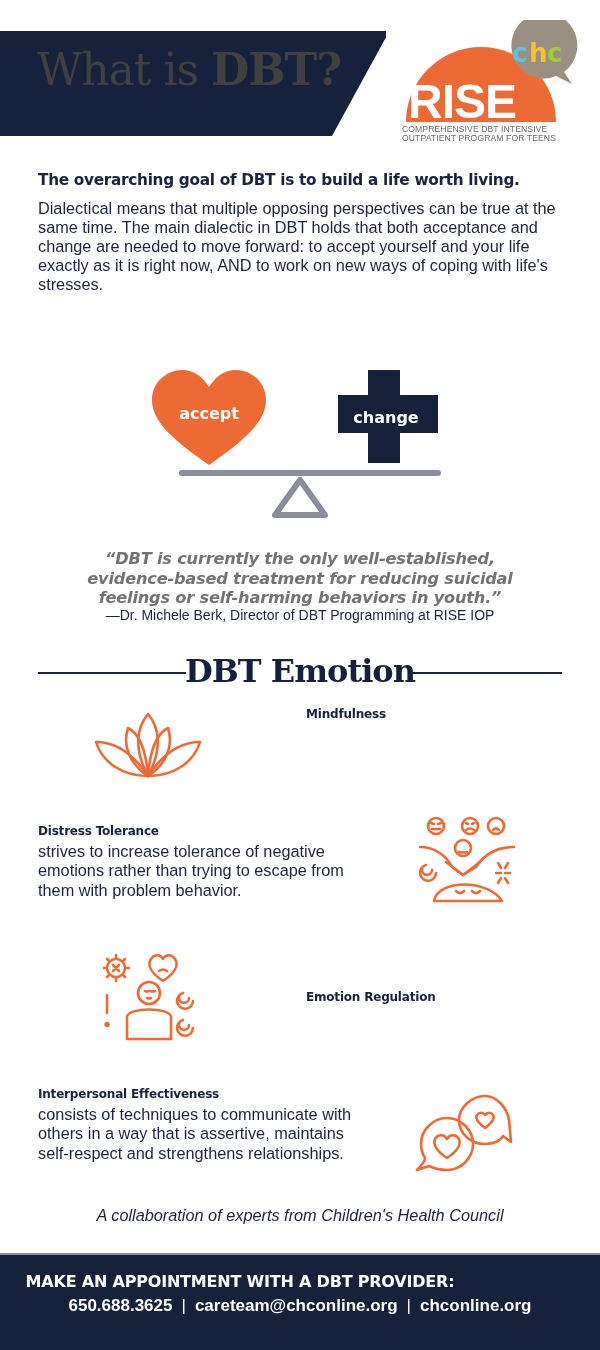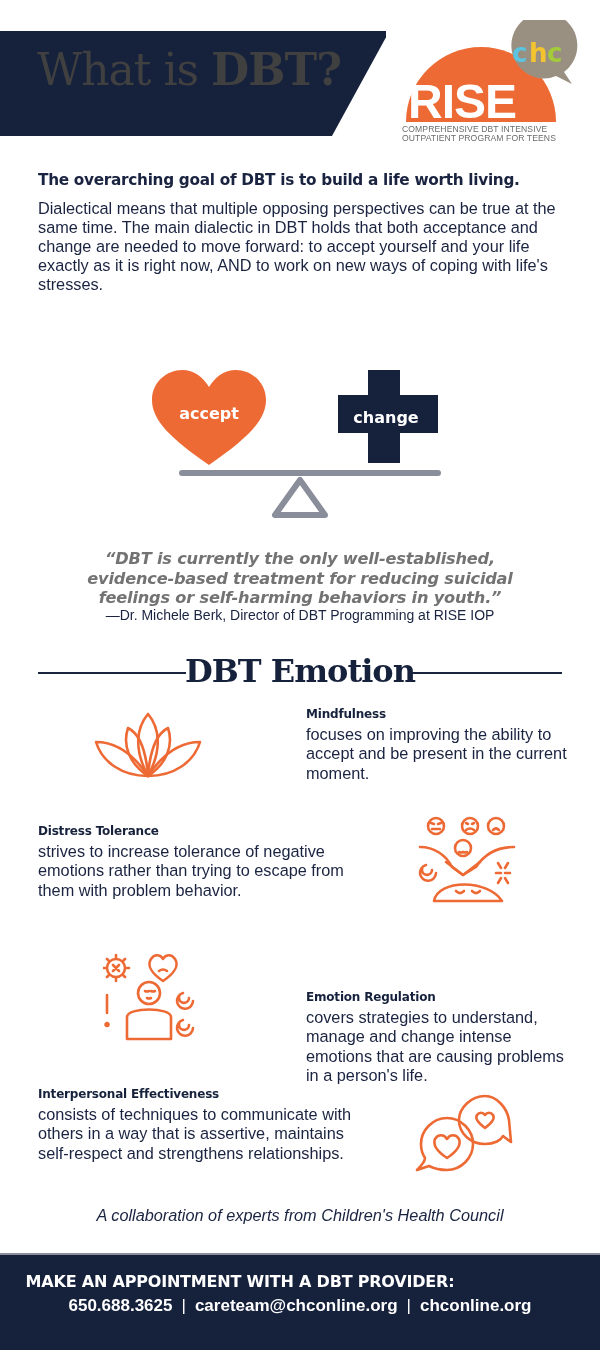--- a/index.html
+++ b/index.html
@@ -122,21 +122,20 @@
 
 <svg class="icon-svg" style="left:88px; top:710px; width:120px; height:75px" viewBox="0 0 120 75">
   <path d="M60 4 C 48 18, 46 40, 60 66 C 74 40, 72 18, 60 4 Z"></path>
   <path d="M60 66 C 42 54, 34 36, 40 18 C 52 24, 58 40, 60 66"></path>
   <path d="M60 66 C 78 54, 86 36, 80 18 C 68 24, 62 40, 60 66"></path>
   <path d="M60 66 C 34 66, 14 52, 8 32 C 26 32, 44 42, 60 66"></path>
   <path d="M60 66 C 86 66, 106 52, 112 32 C 94 32, 76 42, 60 66"></path>
 </svg>
 <div class="module" style="left:306px; top:704px; width:265px;">
   <div class="module-title">Mindfulness</div>
-  <div class="module-desc">focuses on improving the ability to accept and be present in the current moment.</div>
 </div>
 
 <div class="module" style="left:38px; top:821px; width:325px;">
   <div class="module-title">Distress Tolerance</div>
   <div class="module-desc">strives to increase tolerance of negative emotions rather than trying to escape from them with problem behavior.</div>
 </div>
 <svg class="icon-svg" style="left:418px; top:815px; width:100px; height:90px" viewBox="0 0 100 90">
   <circle cx="18" cy="11" r="8"></circle>
     <path d="M14 14 h8 M13 8 l3 1 M23 8 l-3 1"></path>
   <circle cx="52" cy="11" r="8"></circle>
@@ -161,21 +160,20 @@
   <path d="M56 18 q4 -3 8 0"></path>
   <path d="M4 42 v18 M4 70 a 1.5 1.5 0 1 0 0.1 0"></path>
   <circle cx="46" cy="40" r="11"></circle>
   <path d="M42 38 q2 1 4 0 M48 38 q2 1 4 0 M44 45 q2 1 4 0"></path>
   <path d="M24 86 v-22 C 24 54, 68 54, 68 64 v22 Z"></path>
   <path d="M86 45 a 5 5 0 1 1 -6 -5 a 8 8 0 1 0 10 8"></path>
   <path d="M86 72 a 5 5 0 1 1 -6 -5 a 8 8 0 1 0 10 8"></path>
 </svg>
 <div class="module" style="left:306px; top:987px; width:265px;">
   <div class="module-title">Emotion Regulation</div>
-  <div class="module-desc">covers strategies to understand, manage and change intense emotions that are causing problems in a person's life.</div>
 </div>
 
 <div class="module" style="left:38px; top:1084px; width:325px;">
   <div class="module-title">Interpersonal Effectiveness</div>
   <div class="module-desc">consists of techniques to communicate with others in a way that is assertive, maintains self-respect and strengthens relationships.</div>
 </div>
 <svg class="icon-svg" style="left:413px; top:1088px; width:100px; height:90px" viewBox="0 0 100 90">
   <path d="M96 32 C 94 20, 84 8, 72 8 C 58 8, 46 20, 46 32 C 46 46, 58 56, 72 56 C 82 56, 88 52, 90 48 L 98 54 Z"></path>
   <path d="M72 40 C 64 34, 62 30, 64 27 C 66 24, 70 24, 72 27 C 74 24, 78 24, 80 27 C 82 30, 80 34, 72 40 Z"></path>
   <path d="M4 82 C 8 78, 12 74, 12 70 C 8 64, 8 58, 8 56 C 8 42, 20 30, 34 30 C 48 30, 60 42, 60 56 C 60 70, 48 82, 34 82 C 26 82, 20 80, 16 78 Z"></path>

